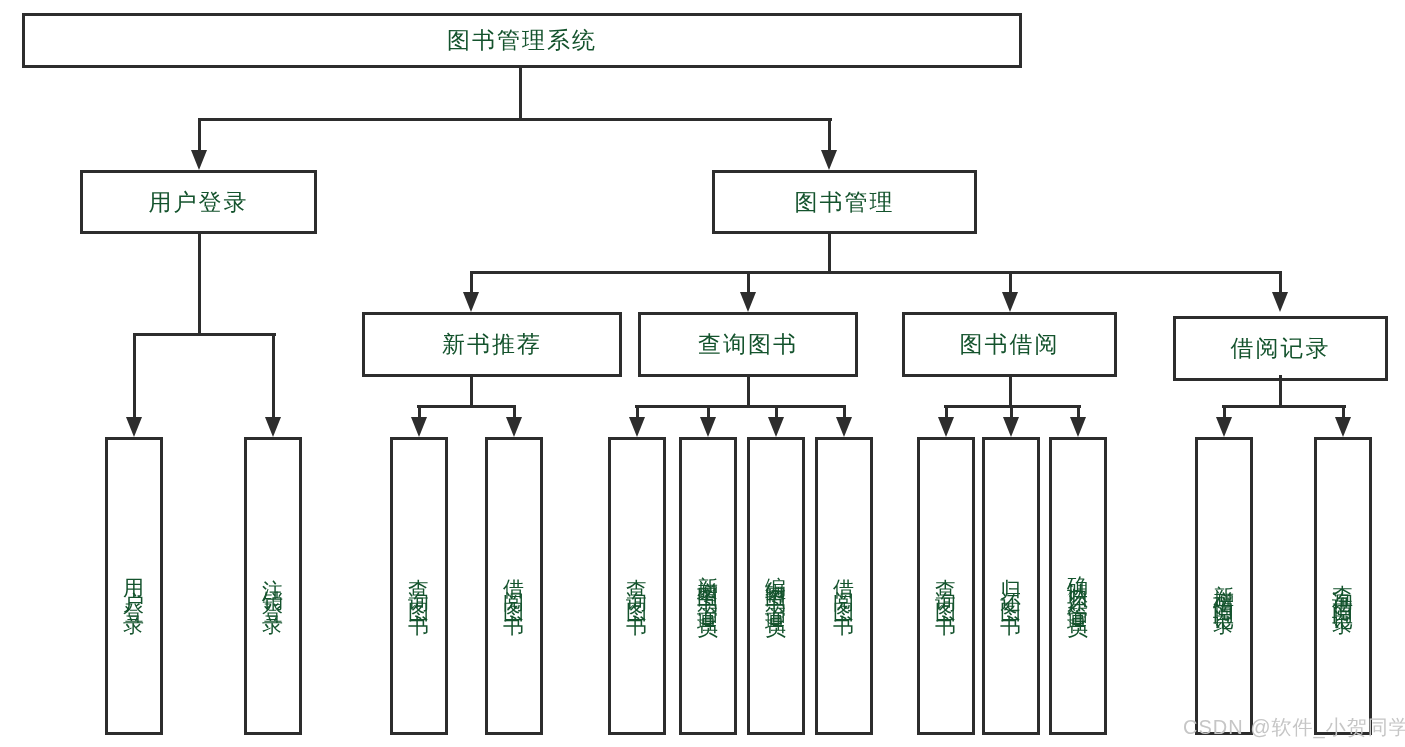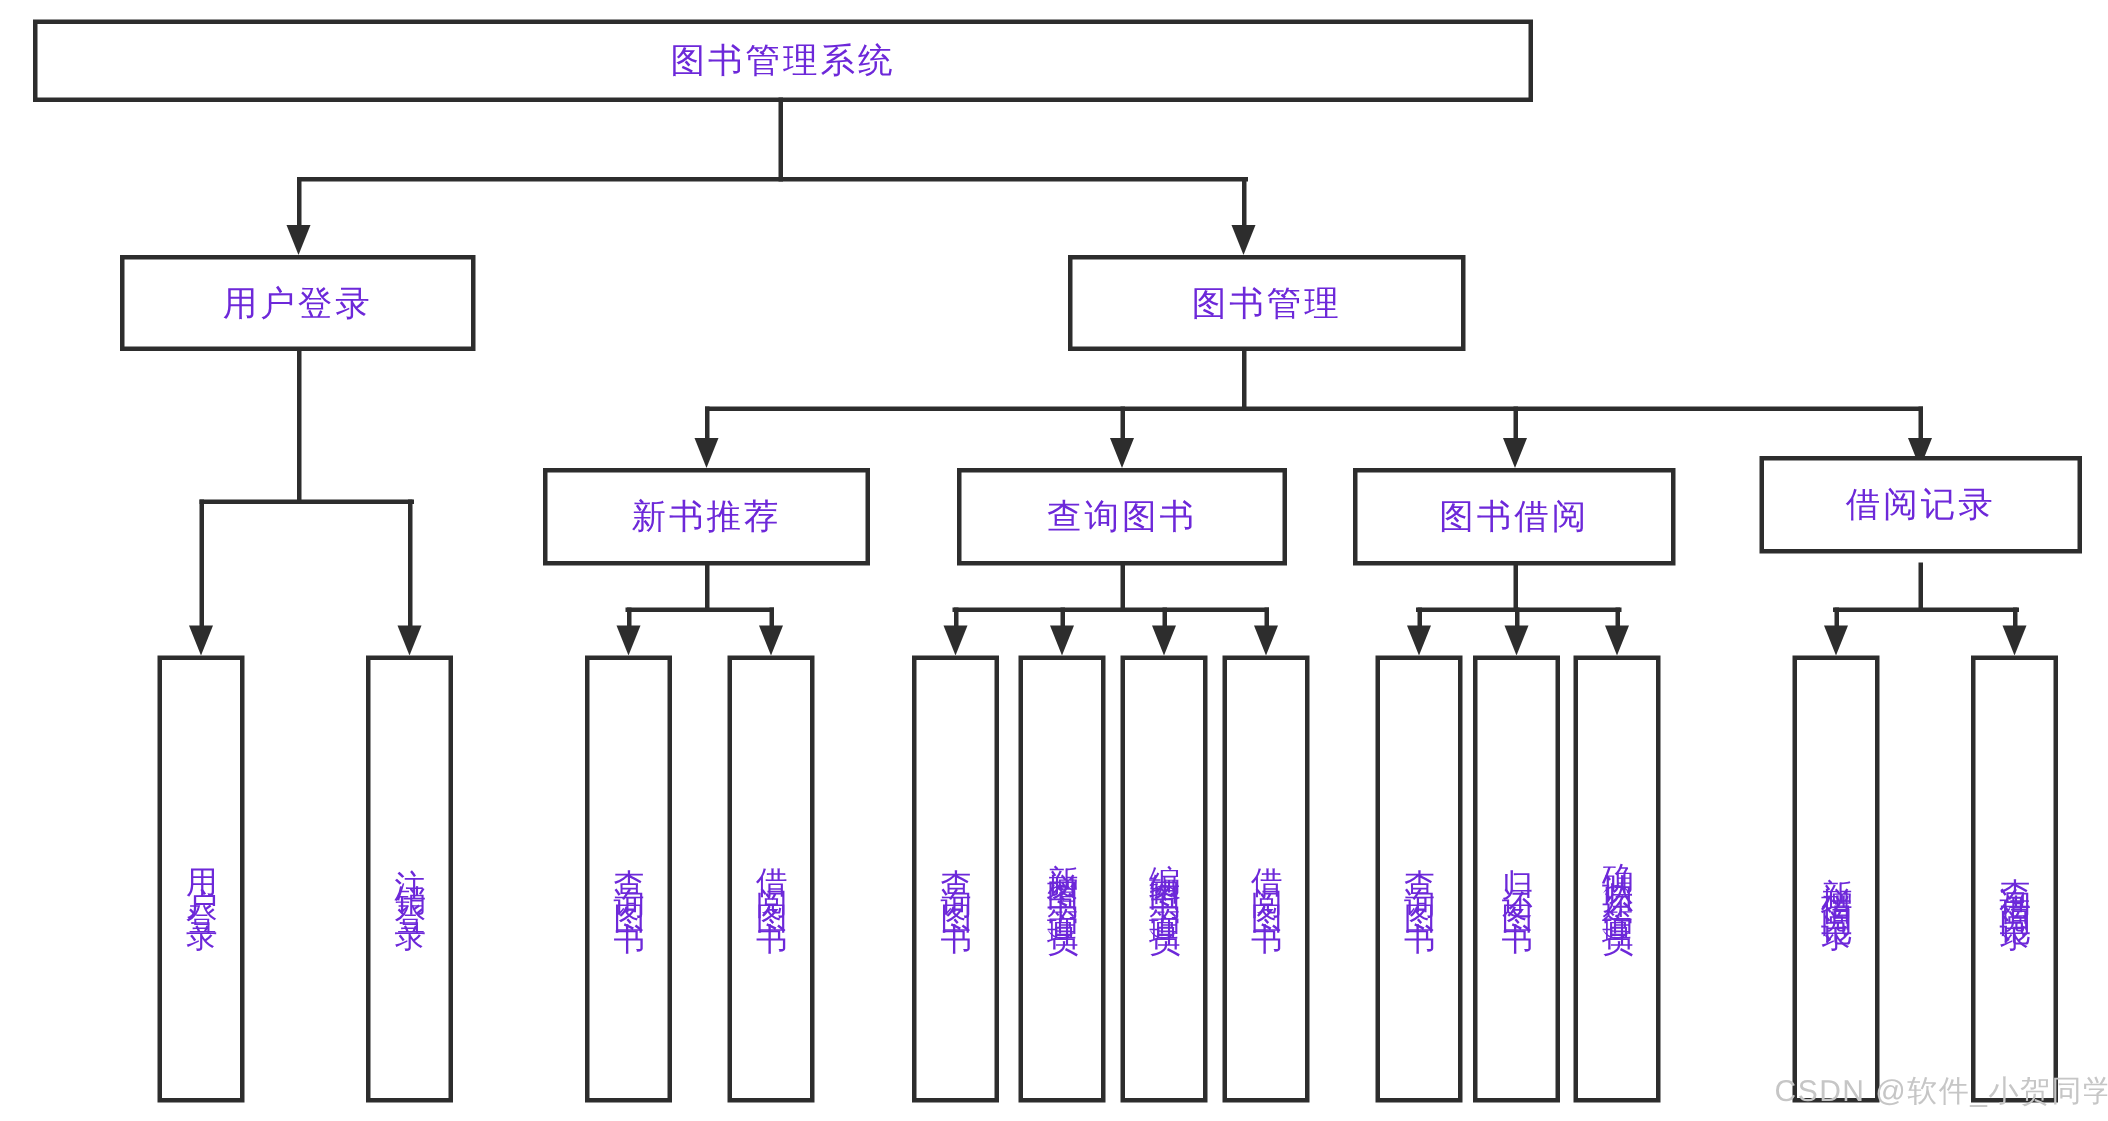--- a/index.html
+++ b/index.html
@@ -11,21 +11,21 @@
     overflow:hidden;
   }
   .node {
     position:absolute;
     box-sizing:border-box;
     background:#ffffff;
     border:3px solid #2d2d2d;
     display:flex;
     align-items:center;
     justify-content:center;
-    color:#6d28d9;
+    color:#14532d;
   }
   .node .label {
     font-size:23px;
     letter-spacing:2px;
     white-space:nowrap;
   }
   .node.v .label {
     writing-mode:vertical-rl;
     text-orientation:mixed;
     font-size:21px;
@@ -89,30 +89,30 @@
   <div class="line" style="left:470px; top:271px; width:812px; height:3px;"></div>
   <div class="line" style="left:470px; top:271px; width:3px; height:25px;"></div>
   <div class="arrow" style="left:463px; top:292px;"></div>
   <div class="line" style="left:747px; top:271px; width:3px; height:25px;"></div>
   <div class="arrow" style="left:740px; top:292px;"></div>
   <div class="line" style="left:1009px; top:271px; width:3px; height:25px;"></div>
   <div class="arrow" style="left:1002px; top:292px;"></div>
   <div class="line" style="left:1279px; top:271px; width:3px; height:25px;"></div>
   <div class="arrow" style="left:1272px; top:292px;"></div>
 
-  <div class="node" style="left:362px; top:312px; width:218px; height:65px;">
+  <div class="node" style="left:362px; top:312px; width:260px; height:65px;">
     <span class="label">新书推荐</span>
   </div>
   <div class="node" style="left:638px; top:312px; width:220px; height:65px;">
     <span class="label">查询图书</span>
   </div>
   <div class="node" style="left:902px; top:312px; width:215px; height:65px;">
     <span class="label">图书借阅</span>
   </div>
-  <div class="node" style="left:1173px; top:304px; width:215px; height:65px;">
+  <div class="node" style="left:1173px; top:316px; width:215px; height:65px;">
     <span class="label">借阅记录</span>
   </div>
 
   <div class="line" style="left:470px; top:375px; width:3px; height:33px;"></div>
   <div class="line" style="left:417px; top:405px; width:99px; height:3px;"></div>
   <div class="line" style="left:418px; top:405px; width:3px; height:16px;"></div>
   <div class="arrow" style="left:411px; top:417px;"></div>
   <div class="line" style="left:513px; top:405px; width:3px; height:16px;"></div>
   <div class="arrow" style="left:506px; top:417px;"></div>
 

